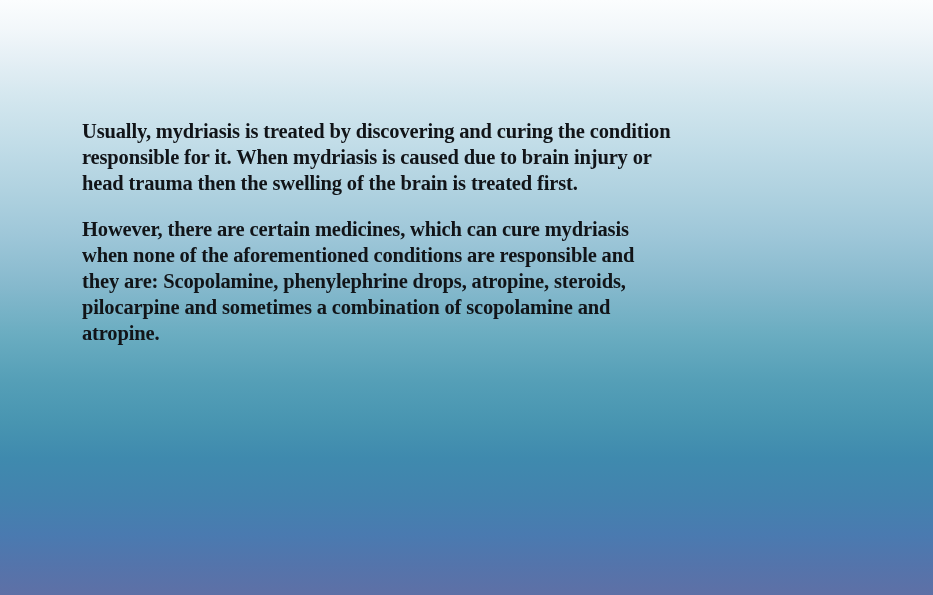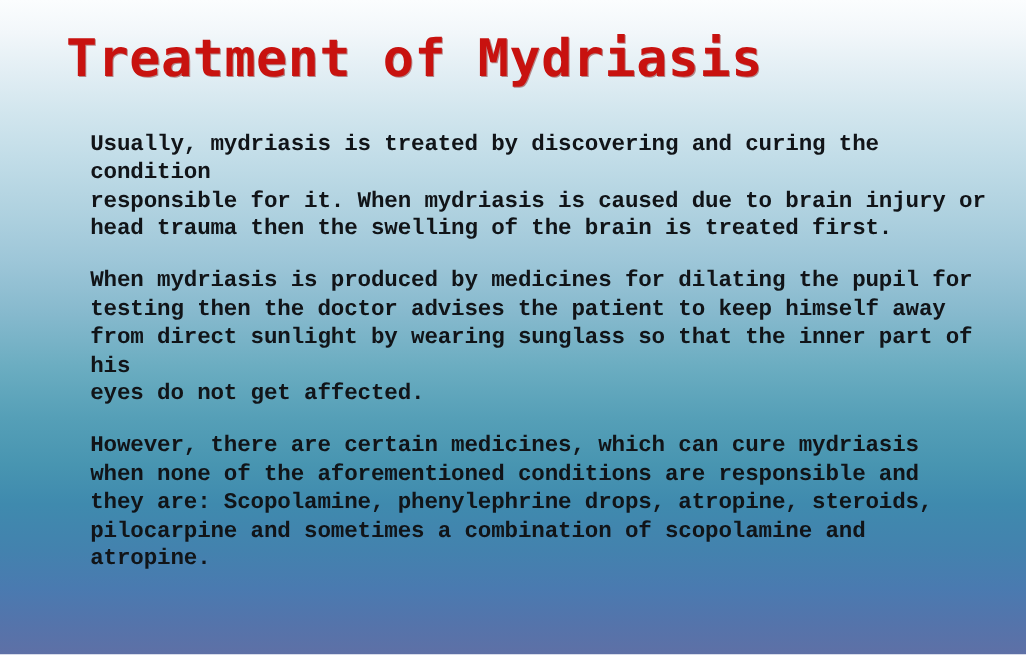--- a/index.html
+++ b/index.html
@@ -60,47 +60,42 @@
   
   #body-copy {
     position: absolute;
     left: 82px;
     top: 119px;
     width: 815px;
   }
 
   .para {
     margin: 0 0 21px 0;
-    font-family: Liberation Mono, monospace;
+    font-family: Liberation Serif, serif;
     font-weight: 700;
     font-size: 20.5px;
     line-height: 25.8px;
     color: #111418;
     letter-spacing: -0.15px;
     white-space: pre-line;
   }
   .para:last-child {
     margin-bottom: 0;
   }
 </style>
 </head>
 <body>
 
 <div id="slide">
 
-  <h1 id="title">Treatment of Mydriasis</h1>
 
   <div id="body-copy">
     <p class="para">Usually, mydriasis is treated by discovering and curing the condition
 responsible for it. When mydriasis is caused due to brain injury or
 head trauma then the swelling of the brain is treated first.</p>
-    <p class="para">When mydriasis is produced by medicines for dilating the pupil for
-testing then the doctor advises the patient to keep himself away
-from direct sunlight by wearing sunglass so that the inner part of his
-eyes do not get affected.</p>
     <p class="para">However, there are certain medicines, which can cure mydriasis
 when none of the aforementioned conditions are responsible and
 they are: Scopolamine, phenylephrine drops, atropine, steroids,
 pilocarpine and sometimes a combination of scopolamine and
 atropine.</p>
   </div>
 
 </div>
 
 </body></html>

